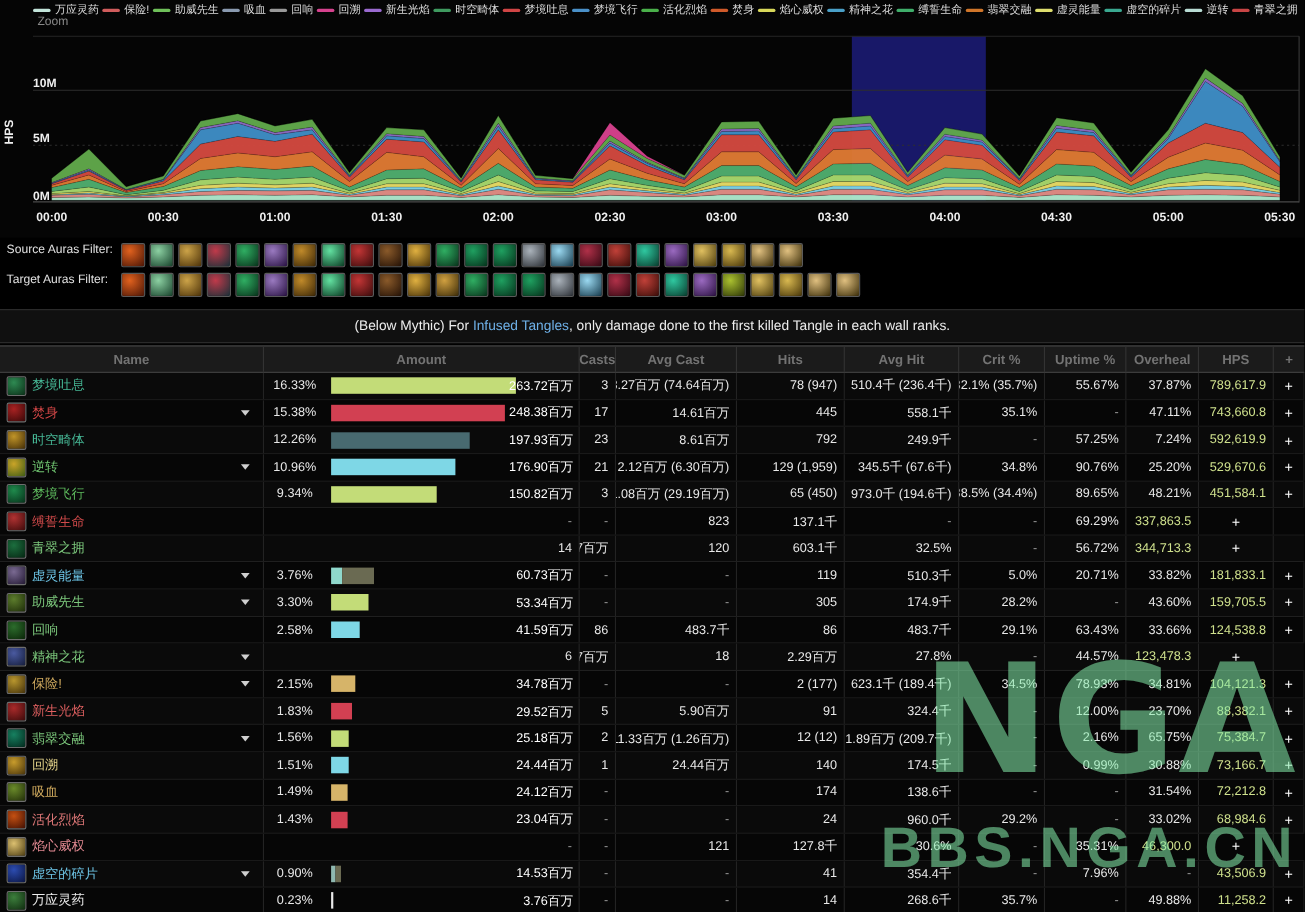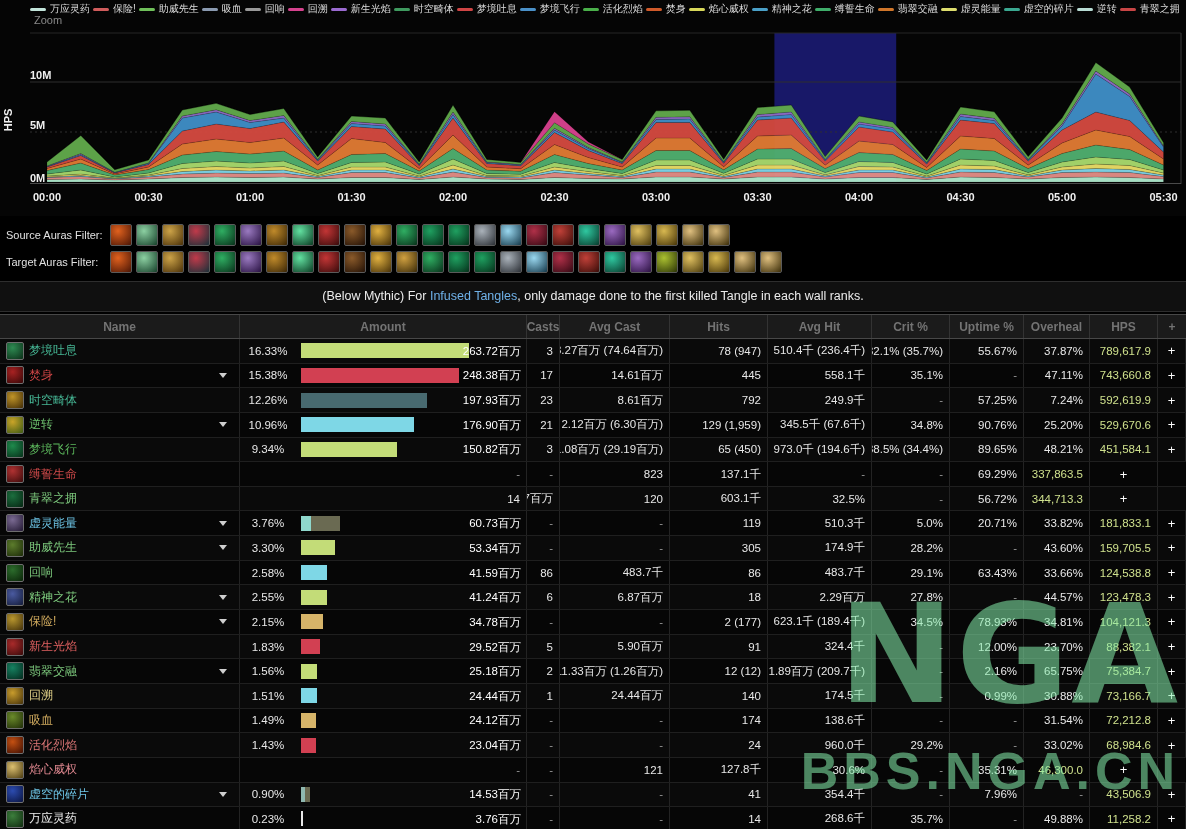--- a/index.html
+++ b/index.html
@@ -8,21 +8,21 @@
   
   .chart-section{position:relative;width:1186px;height:216px;background:#050505;}
   .legend{position:absolute;top:2px;left:30px;right:6px;display:flex;justify-content:space-between;
           align-items:center;font-size:10px;color:#dcdcdc;}
   .legend-item{display:flex;align-items:center;gap:4px;white-space:nowrap;cursor:pointer;}
   .legend-dash{width:16px;height:3px;border-radius:2px;flex:none;}
   .zoom-label{position:absolute;top:14px;left:34px;font-size:11px;color:#8a8a8a;}
   .chart-svg{position:absolute;top:0;left:0;}
   
   .filters{padding:5px 0 2px 6px;background:#000;}
-  .filter-row{display:flex;align-items:center;height:27px;}
+  .filter-row{display:flex;align-items:flex-start;height:27px;}
   .filter-label{width:104px;font-size:11px;color:#e0e0e0;flex:none;}
   .filter-icons{display:flex;gap:4px;}
   .aura-icon{width:22px;height:22px;border:1px solid #5a5a5a;border-radius:2px;box-sizing:border-box;cursor:pointer;}
   
   .banner{margin-top:4px;height:29px;line-height:29px;background:#101010;border-top:1px solid #2e2e2e;
           border-bottom:1px solid #2e2e2e;text-align:center;font-size:12.5px;color:#ececec;}
   .banner a{color:#6fb1e8;text-decoration:none;cursor:pointer;}
   
   .tbl{margin-top:2px;}
   .tr{display:grid;grid-template-columns:240px 287px 33px 110px 98px 104px 78px 74px 66px 68px 28px;}
@@ -652,27 +652,20 @@
         <div class="td center">
           <span class="plus">+</span>
         </div>
       </div>
       <div class="tr row">
         <div class="td name-cell">
           <span class="spell-icon" style="background: radial-gradient(circle at 35% 30%, rgb(74, 90, 160), rgb(20, 28, 58));"></span>
           <span class="spell-name" style="color: rgb(124, 200, 124);">精神之花</span>
           <span class="caret"></span>
         </div>
-        <div class="td amount-cell">
-          <span class="pct">2.55%</span>
-          <span class="barwrap">
-            <span class="barseg" style="width: 26.2715px; background: rgb(195, 220, 120);"></span>
-            <span class="amt">41.24百万</span>
-          </span>
-        </div>
         <div class="td">
           <span>6</span>
         </div>
         <div class="td">
           <span>6.87百万</span>
         </div>
         <div class="td">
           <span>18</span>
         </div>
         <div class="td">

